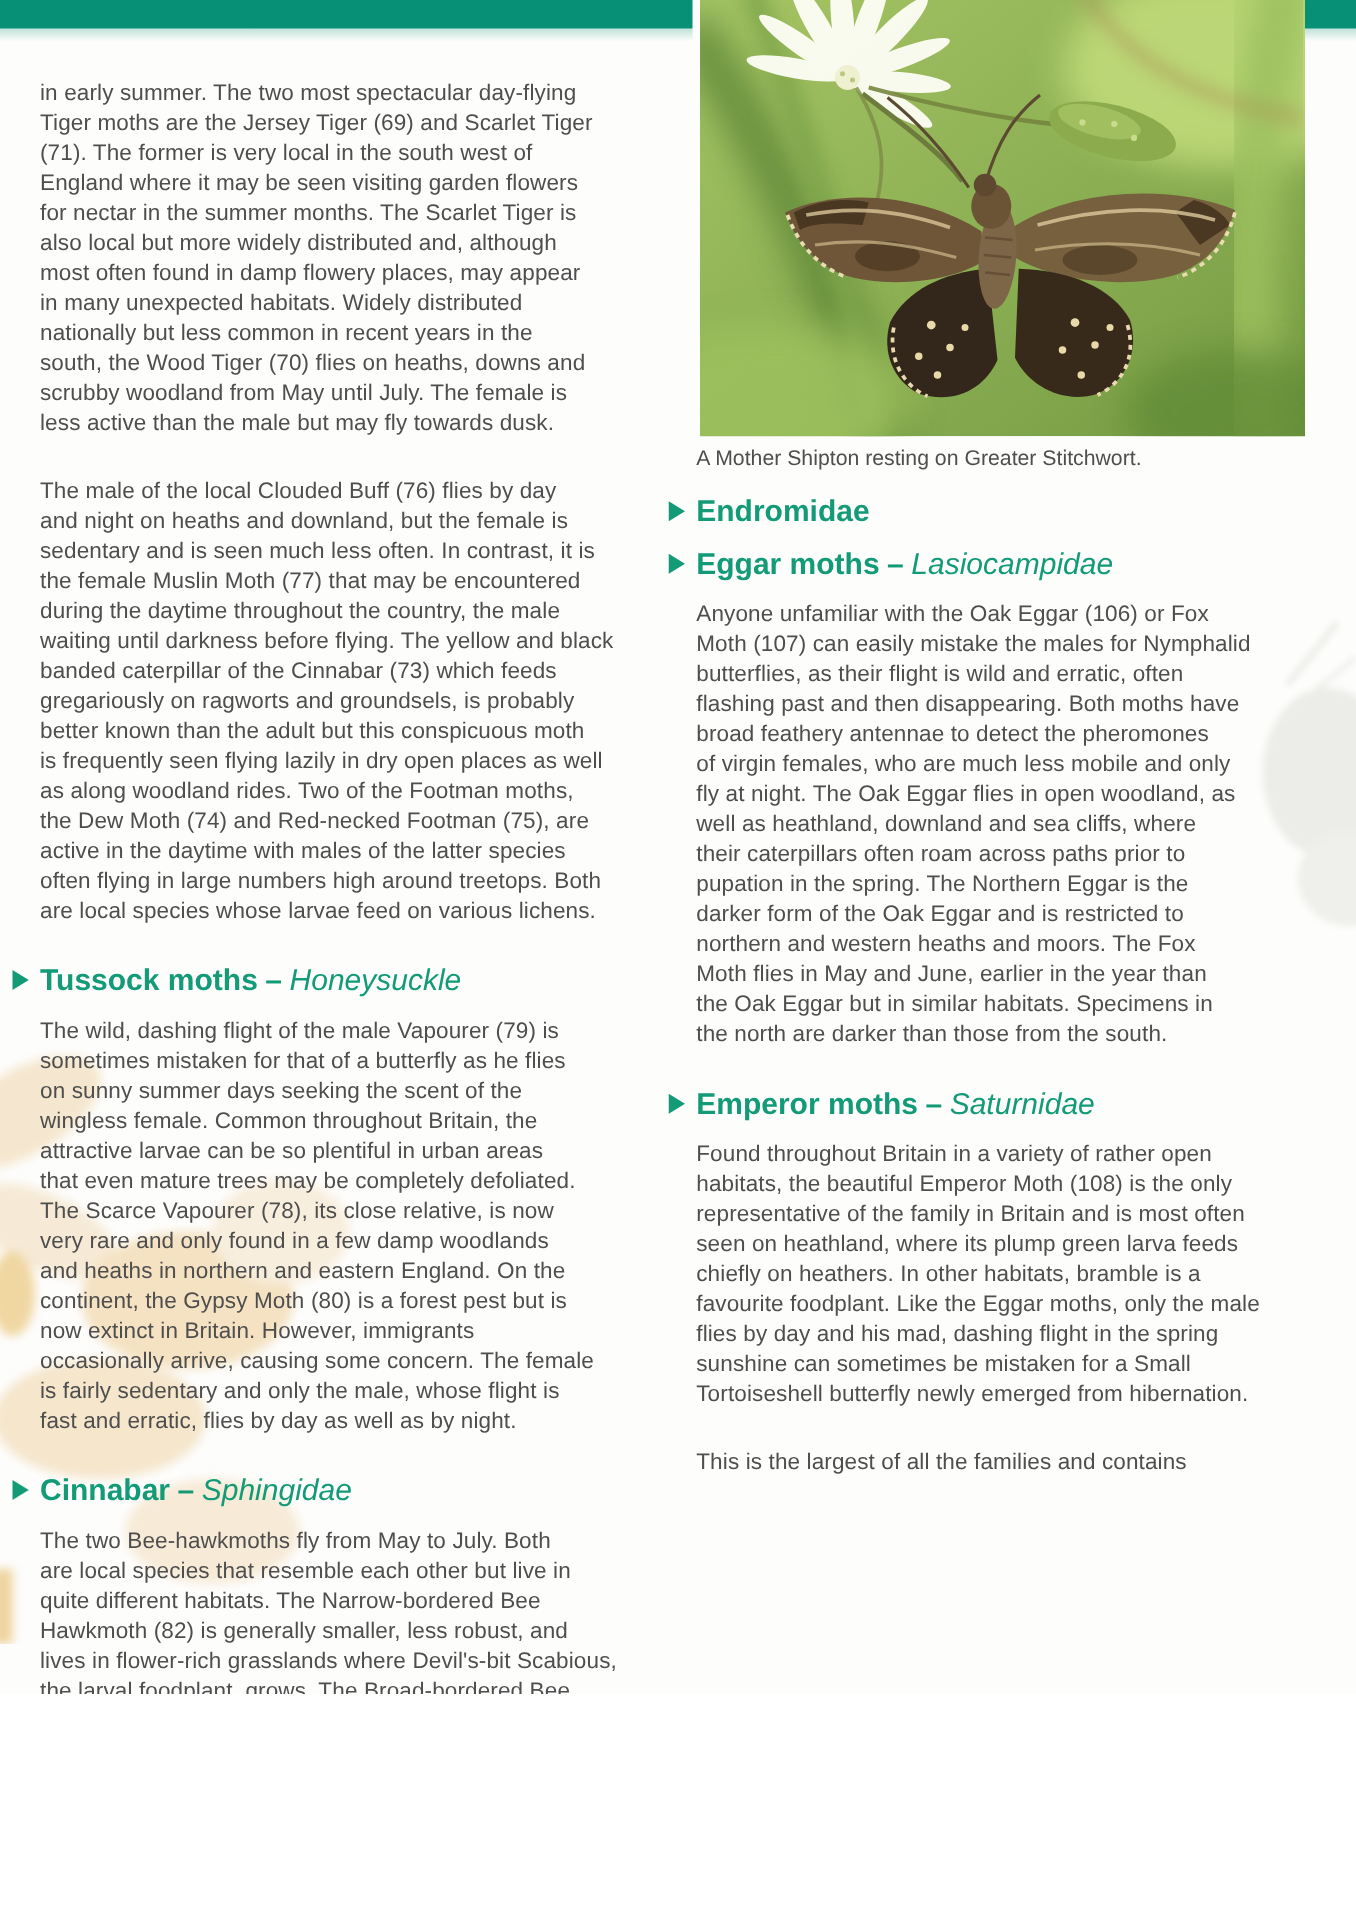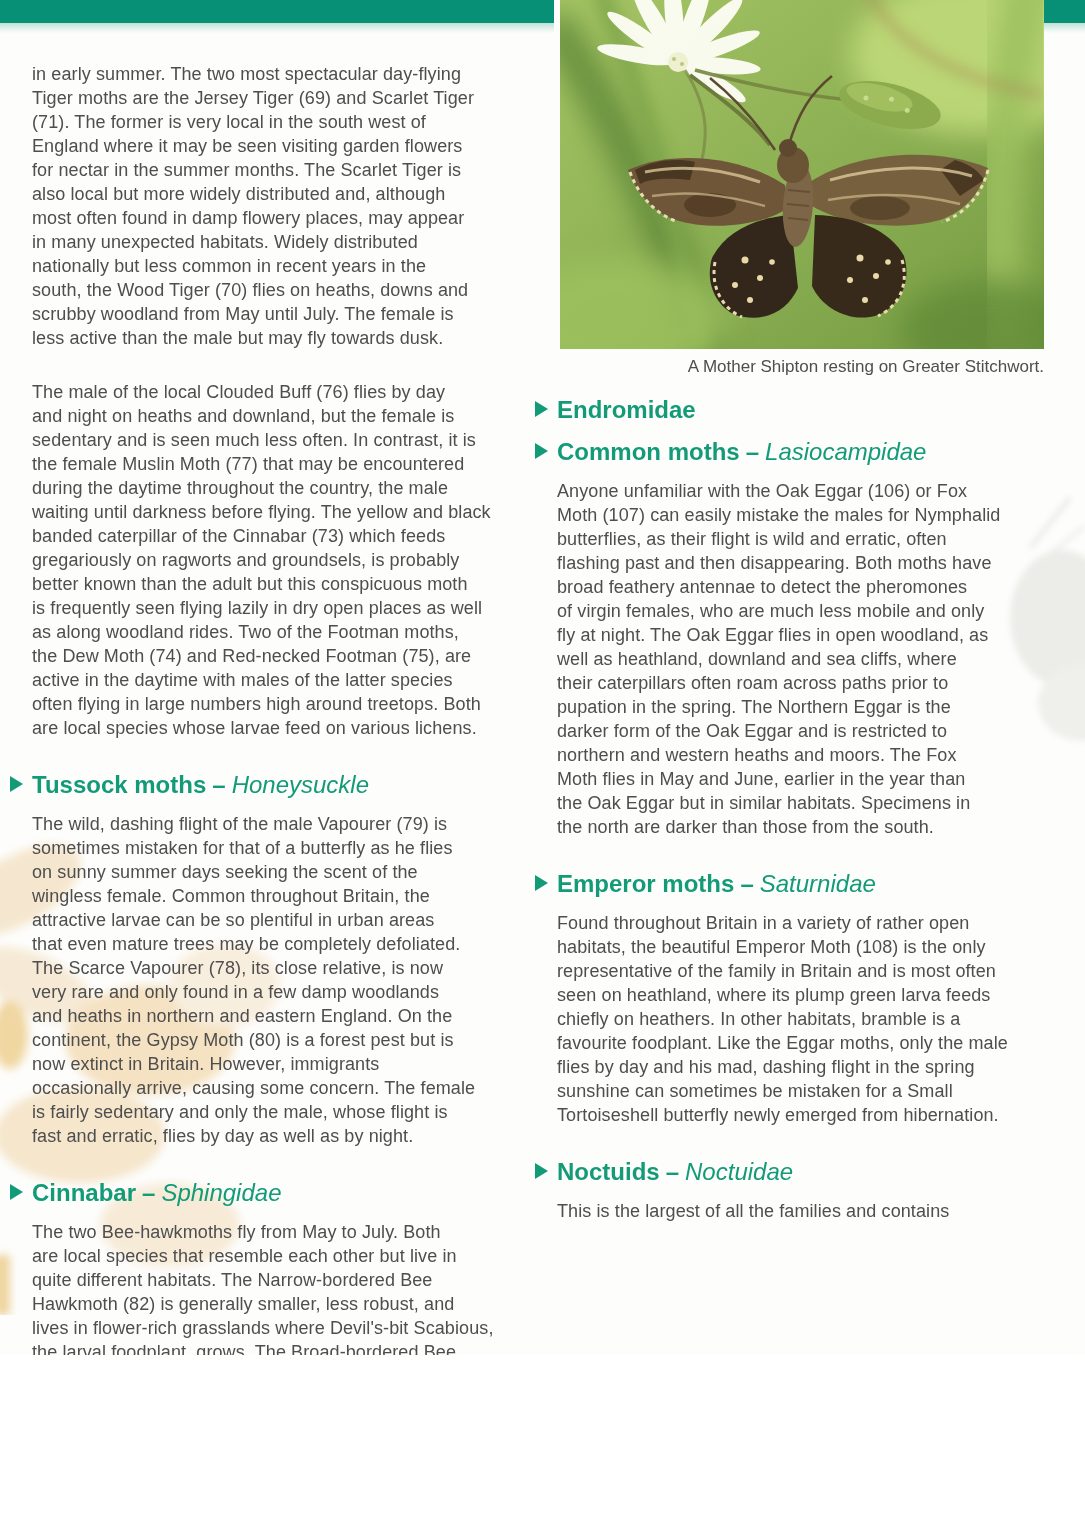--- a/index.html
+++ b/index.html
@@ -34,21 +34,20 @@
   .col-right{left:557px;top:356px;}
 
   .body{
     margin:0 0 30px 0;
     font-size:18px;line-height:24px;color:var(--body);
     white-space:pre-line;letter-spacing:0.1px;
   }
   .caption{
     font-size:17px;line-height:22px;color:var(--body);
     margin:0 0 17px 0;
-    text-align:right;
   }
   h2.heading{
     position:relative;margin:0 0 12px 0;
     font-size:24px;line-height:30px;font-weight:700;color:var(--accent);
   }
   h2 .hdash{margin:0 6px;font-weight:700;}
   h2 .hfam{font-style:italic;font-weight:400;}
   .marker{
     position:absolute;left:-22px;top:6px;width:0;height:0;
     border-left:13px solid var(--accent);
@@ -250,21 +249,21 @@
   </div>
 
   <div class="col col-right">
     <div class="caption">A Mother Shipton resting on Greater Stitchwort.</div>
 
     <h2 class="heading">
       <span class="marker"></span><span class="hname">Endromidae</span>
     </h2>
 
     <h2 class="heading">
-      <span class="marker"></span><span class="hname">Common moths</span><span class="hdash">–</span><span class="hfam">Lasiocampidae</span>
+      <span class="marker"></span><span class="hname">Eggar moths</span><span class="hdash">–</span><span class="hfam">Lasiocampidae</span>
     </h2>
     <p class="body">Anyone unfamiliar with the Oak Eggar (106) or Fox
 Moth (107) can easily mistake the males for Nymphalid
 butterflies, as their flight is wild and erratic, often
 flashing past and then disappearing. Both moths have
 broad feathery antennae to detect the pheromones
 of virgin females, who are much less mobile and only
 fly at night. The Oak Eggar flies in open woodland, as
 well as heathland, downland and sea cliffs, where
 their caterpillars often roam across paths prior to
@@ -281,19 +280,16 @@
     <p class="body">Found throughout Britain in a variety of rather open
 habitats, the beautiful Emperor Moth (108) is the only
 representative of the family in Britain and is most often
 seen on heathland, where its plump green larva feeds
 chiefly on heathers. In other habitats, bramble is a
 favourite foodplant. Like the Eggar moths, only the male
 flies by day and his mad, dashing flight in the spring
 sunshine can sometimes be mistaken for a Small
 Tortoiseshell butterfly newly emerged from hibernation.</p>
 
-    <h2 class="heading">
-      <span class="marker"></span><span class="hname">Noctuids</span><span class="hdash">–</span><span class="hfam">Noctuidae</span>
-    </h2>
     <p class="body">This is the largest of all the families and contains</p>
   </div>
 
 </div>
 
 </body></html>

